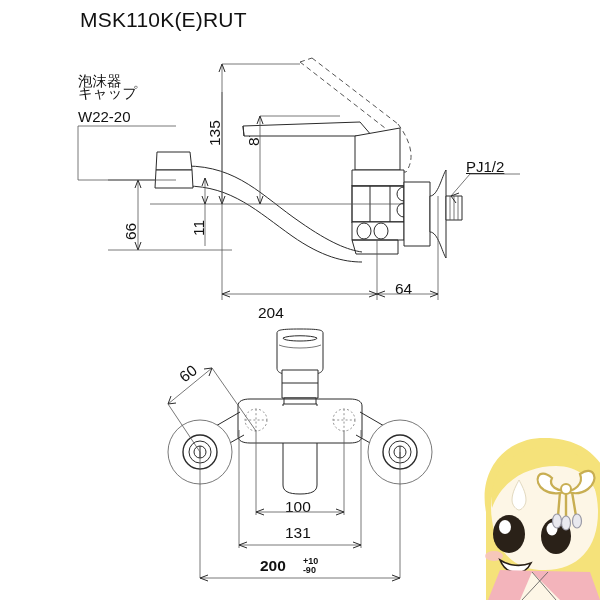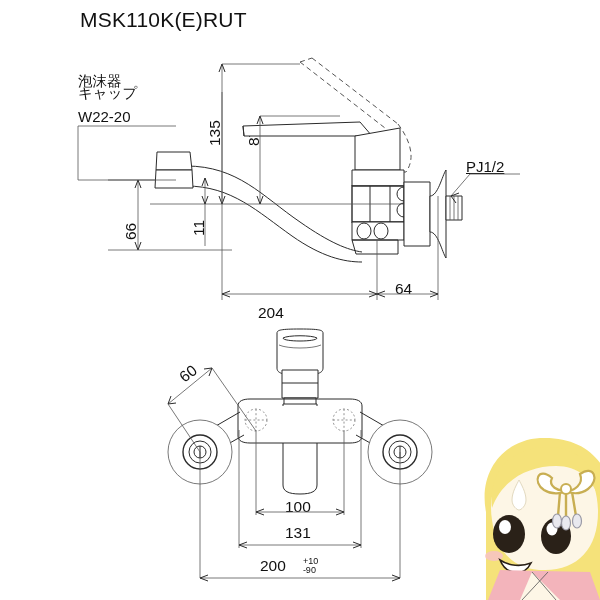--- a/index.html
+++ b/index.html
@@ -38,21 +38,21 @@
   <div class="dim rot" style="left:245px;top:146px;">87</div>
   <div class="dim rot" style="left:190px;top:236px;">11</div>
   <div class="dim rot" style="left:122px;top:240px;">66</div>
 
   <div class="dim" style="left:258px;top:272px;margin-top:32px;">204</div>
   <div class="dim" style="left:395px;top:280px;text-align:center;">64</div>
 
   <div class="dim" style="left:176px;top:372px;transform:rotate(-38deg);transform-origin:left top;">60</div>
   <div class="dim" style="left:285px;top:491px;margin-top:7px;">100</div>
   <div class="dim" style="left:285px;top:524px;">131</div>
-  <div class="dim" style="left:260px;top:557px;">
+  <div class="dim" style="left:260px;top:557px;font-weight:bold;">
     <span>200</span><span class="tol"><span style="display:block">+10</span><span style="display:block">-90</span></span>
   </div>
 
   <svg width="600" height="600" viewBox="0 0 600 600">
 
     <g>
 
       <g>
         <path class="thin" d="M78,126 L176,126"></path>
         <path class="thin" d="M78,126 L78,180 L176,180"></path>

